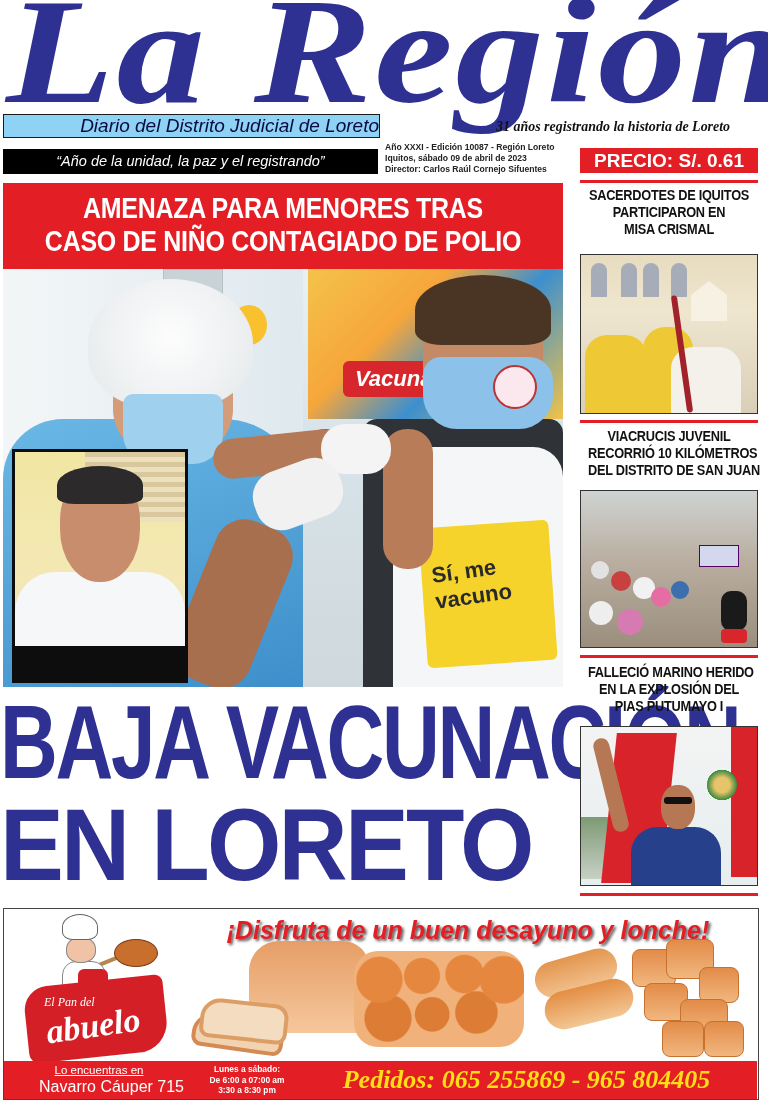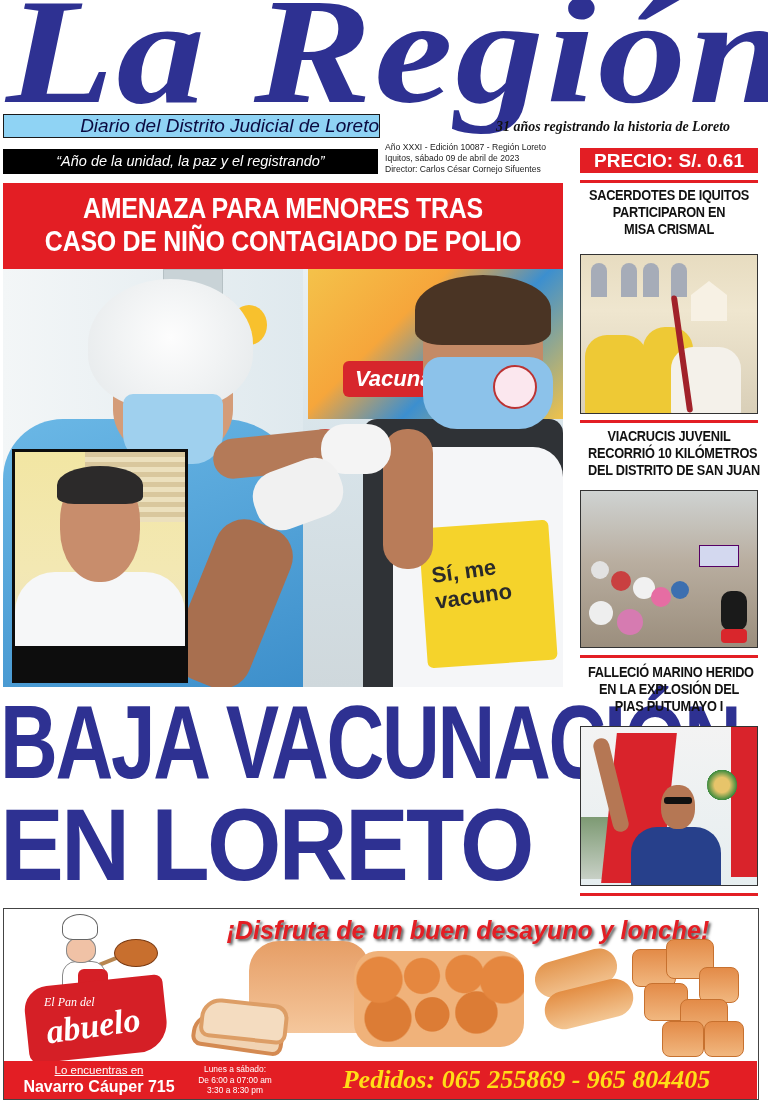--- a/index.html
+++ b/index.html
@@ -25,21 +25,21 @@
     left: 496px; top: 118px; width: 270px; font-family: "Liberation Serif", serif;
     font-style: italic; font-weight: bold; font-size: 15px; color: #111; white-space: nowrap;
     transform: scaleX(0.93); transform-origin: left top;
   }
   .motto-bar {
     left: 3px; top: 149px; width: 375px; height: 25px; background: #000;
     color: #fff; font-style: italic; font-size: 14.5px; line-height: 25px; text-align: center; white-space: nowrap;
   }
   .edition-info {
     left: 385px; top: 142px; width: 190px; font-size: 8.6px; line-height: 11px;
-    font-weight: normal; color: #222; white-space: nowrap;
+    font-weight: bold; color: #222; white-space: nowrap;
   }
   .price {
     left: 580px; top: 148px; width: 178px; height: 25px; background: #e31e24; color: #fff;
     font-weight: bold; font-size: 19px; line-height: 25px; text-align: center; white-space: nowrap;
   }
 
   
   .main-headline-box {
     left: 3px; top: 183px; width: 560px; height: 86px; background: #e31e24;
     color: #fff; font-weight: bold; font-size: 29px; line-height: 33px; text-align: center;
@@ -138,22 +138,22 @@
   .ad-slogan {
     left: 200px; top: 4px; width: 550px; text-align: center; color: #e31e24; font-weight: bold; font-style: italic;
     font-size: 26px; line-height: 34px; white-space: nowrap; text-shadow: 2px 2px 3px #555;
     transform: scaleX(0.96); transform-origin: left top;
   }
   .ad-footer {
     left: 0; top: 152px; width: 753px; height: 38px; background: #e31e24;
   }
   .ad-find { left: 10px; top: 2px; width: 170px; color: #fff; text-align: center; }
   .ad-find .l1 { font-size: 11.5px; line-height: 14px; display:block;text-decoration:underline; }
-  .ad-find .l2 { font-size: 16px; font-weight: bold; line-height: 20px; display:block; white-space: nowrap; }
-  .ad-hours { left: 184px; top: 3px; width: 94px; color: #fff; text-align: center; font-size: 8.4px; line-height: 10.5px; font-weight: normal; }
+  .ad-find .l2 { font-size: 16px; font-weight: normal; line-height: 20px; display:block; white-space: nowrap; text-align: right; }
+  .ad-hours { left: 196px; top: 3px; width: 94px; color: #fff; text-align: center; font-size: 8.4px; line-height: 10.5px; font-weight: bold; }
   .ad-phone {
     left: 295px; top: 2px; width: 455px; color: #ffde17; font-family: "Liberation Serif", serif; font-style: italic; font-weight: bold;
     font-size: 26px; line-height: 34px; text-align: center; white-space: nowrap;
   }
   .ad-logo { left: 22px; top: 72px; width: 140px; height: 76px; background: #d51f26; border-radius: 24px 8px 30px 10px; transform: rotate(-6deg); }
   .ad-logo-small { left: 40px; top: 86px; color: #fff; font-family: "Liberation Serif", serif; font-style: italic; font-size: 12px; }
   .ad-logo-big { left: 42px; top: 98px; color: #fff; font-family: "Liberation Serif", serif; font-style: italic; font-weight: bold; font-size: 34px; transform: rotate(-8deg); }
   .baker-hat { left: 58px; top: 5px; width: 36px; height: 26px; background: #fff; border: 1px solid #666; border-radius: 50% 50% 30% 30%; }
   .baker-face { left: 62px; top: 28px; width: 30px; height: 26px; background: #f0c2a6; border-radius: 45%; border: 1px solid #888; }
   .baker-body { left: 58px; top: 52px; width: 44px; height: 34px; background: #fff; border: 1px solid #888; border-radius: 14px 14px 6px 6px; }
@@ -174,21 +174,21 @@
 <body>
 
 <header>
   <div class="abs masthead">La Región</div>
   <div class="abs subtitle-box">Diario del Distrito Judicial de Loreto</div>
   <div class="abs anniversary">31 años registrando la historia de Loreto</div>
   <div class="abs motto-bar">“Año de la unidad, la paz y el registrando”</div>
   <div class="abs edition-info">
     <div>Año XXXI - Edición 10087 - Región Loreto</div>
     <div>Iquitos, sábado 09 de abril de 2023</div>
-    <div>Director: Carlos César Cornejo Sifuentes</div>
+    <div>Director: Carlos Raúl Cornejo Sifuentes</div>
   </div>
   <div class="abs price">PRECIO: S/. 0.61</div>
 </header>
 
 <section>
   <div class="abs main-headline-box">
     <span>AMENAZA PARA MENORES TRAS</span>
     <span>CASO DE NIÑO CONTAGIADO DE POLIO</span>
   </div>
 

